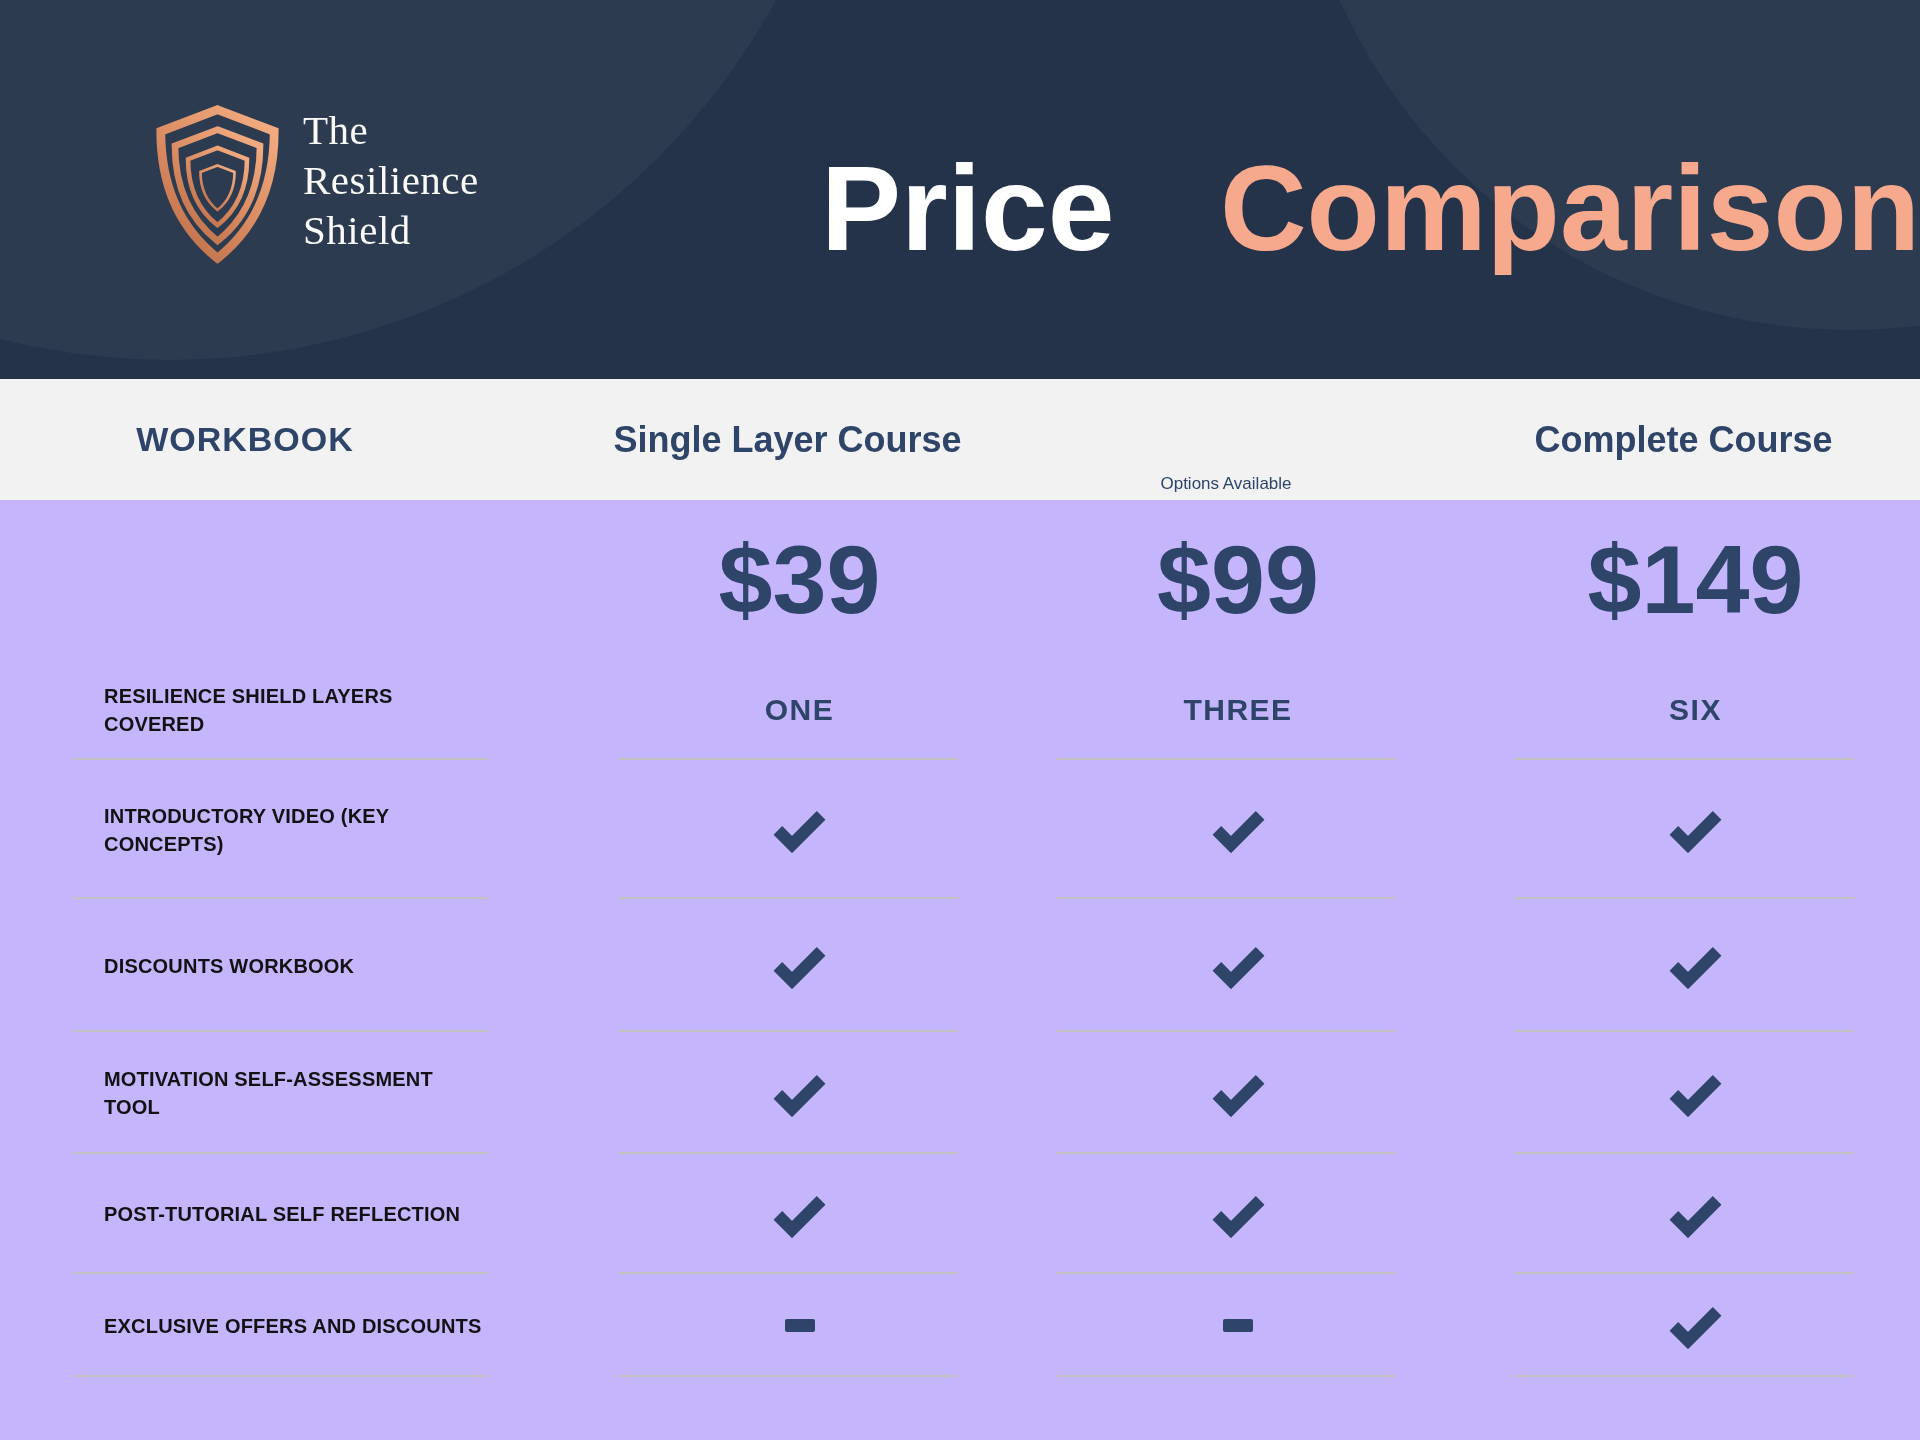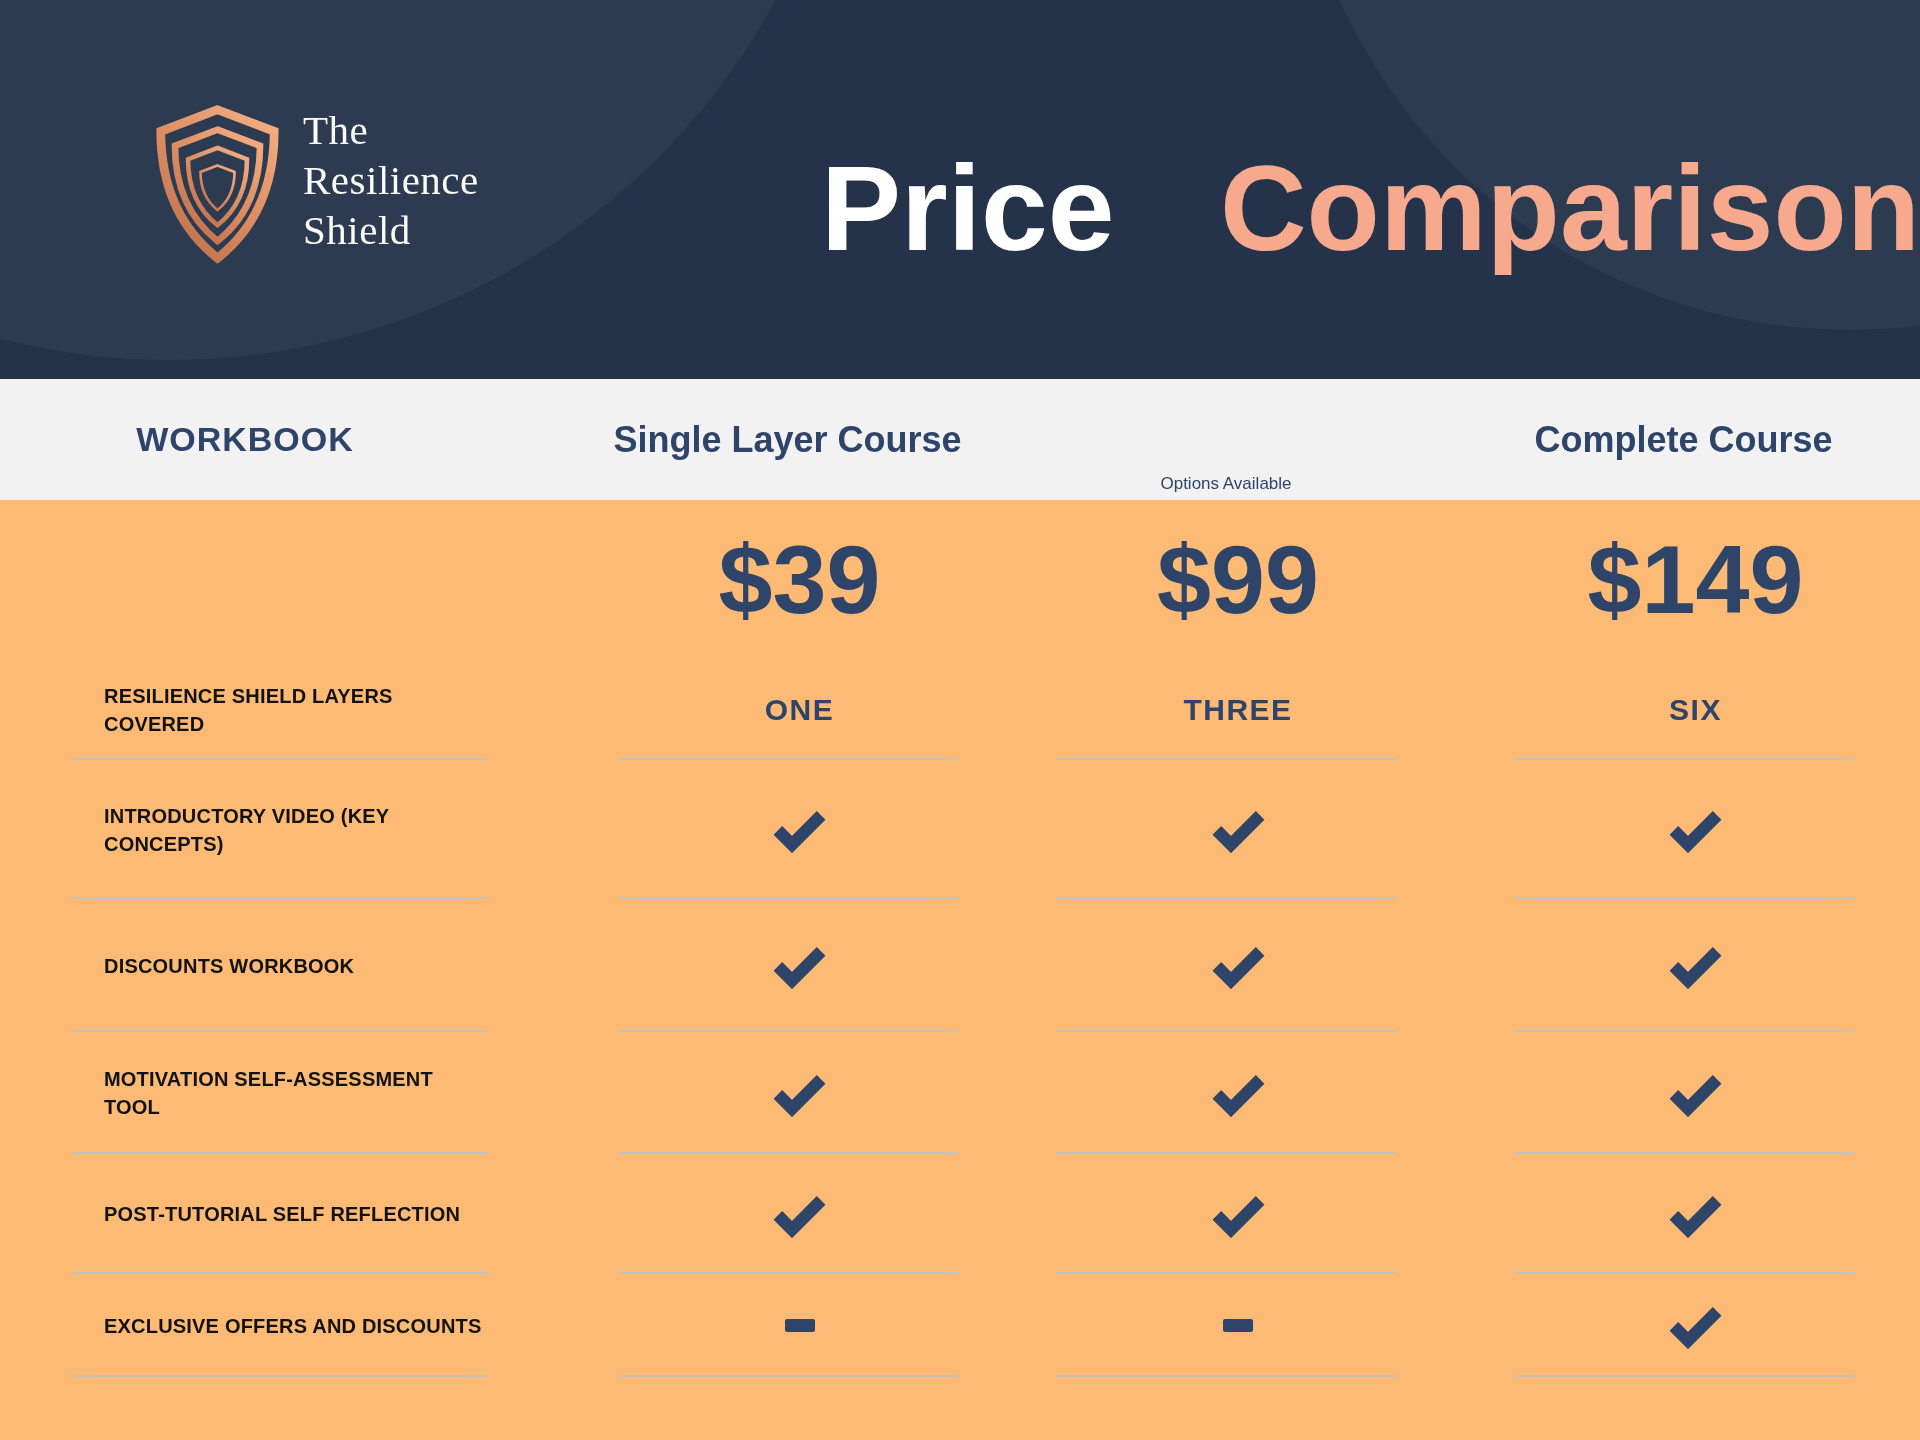--- a/index.html
+++ b/index.html
@@ -9,21 +9,21 @@
     --label-black: #121212;
     --band-gray: #F2F2F3;
     --divider-gray: #C3C3C3;
     --white: #FFFFFF;
   }
   *{margin:0;padding:0;box-sizing:border-box;}
   html,body{background:#888;}
   .canvas{
     position:relative;
     width:1920px;height:1440px;
-    background:#fdba74;
+    background:#c4b5fd;
     overflow:hidden;
     font-family:"Liberation Sans", sans-serif;
   }
 
   
   .topbar{
     position:absolute;left:0;top:0;width:1920px;height:379px;
     background:var(--navy);
     overflow:hidden;
   }

